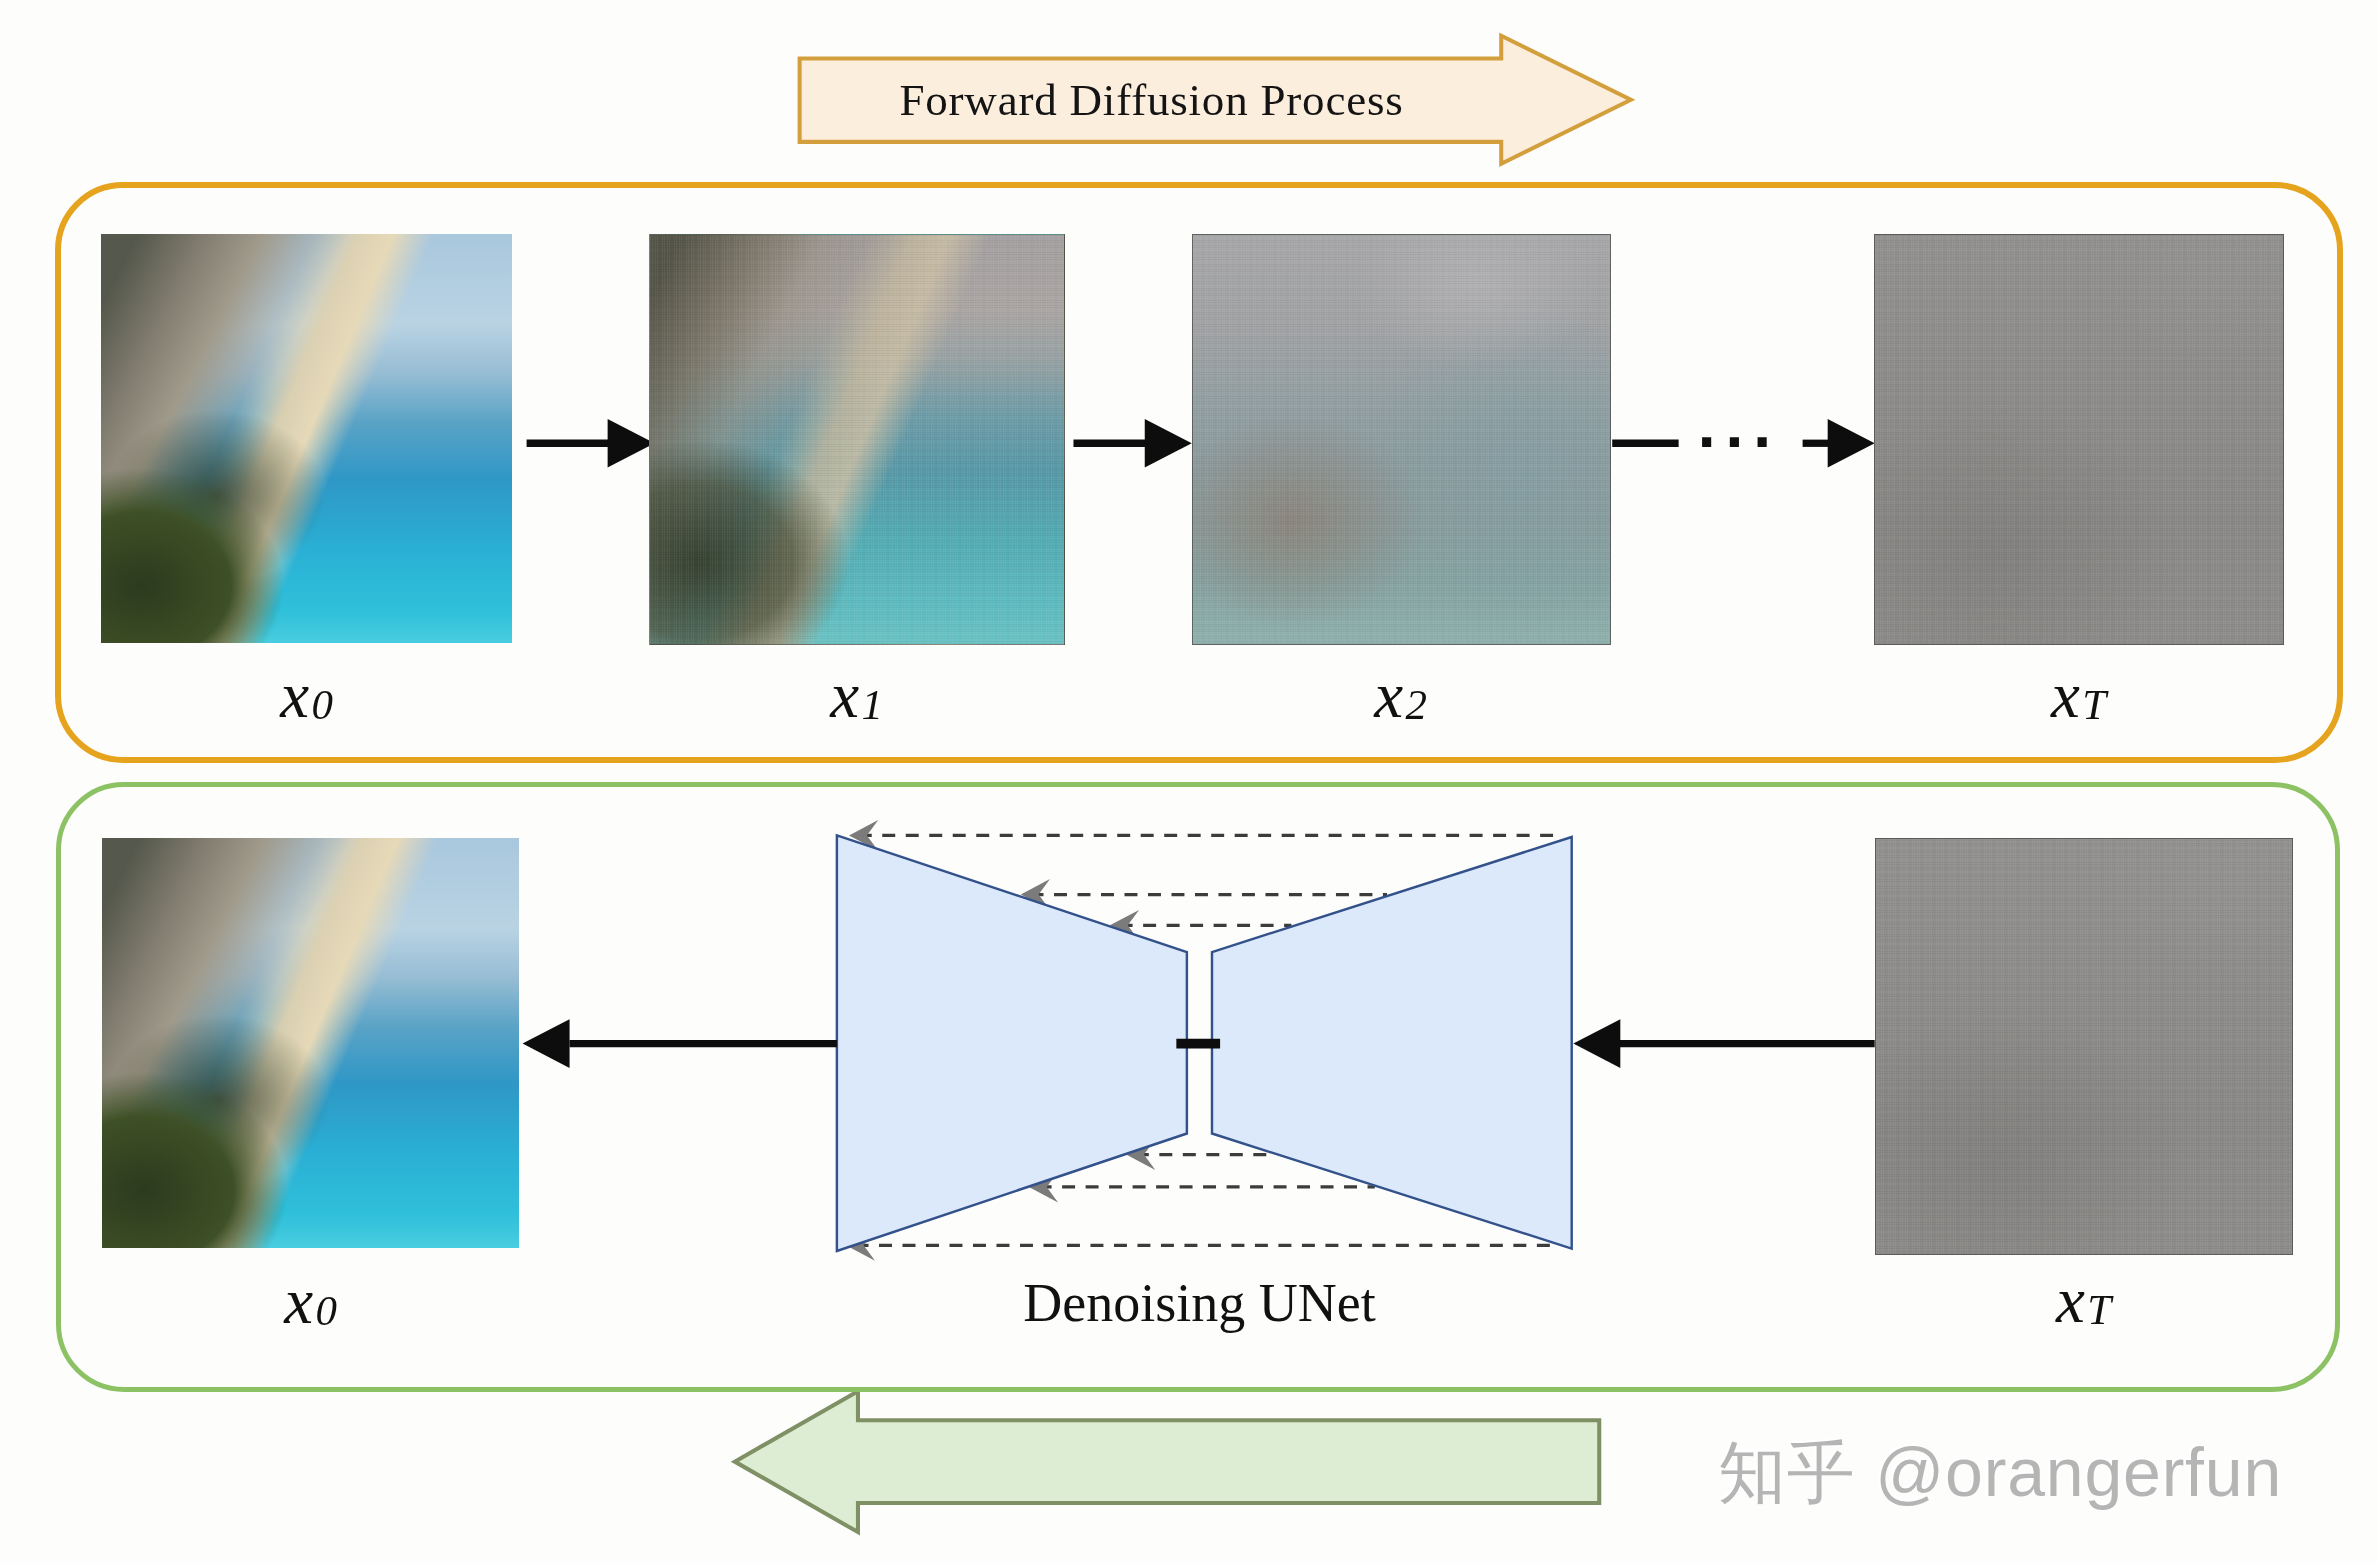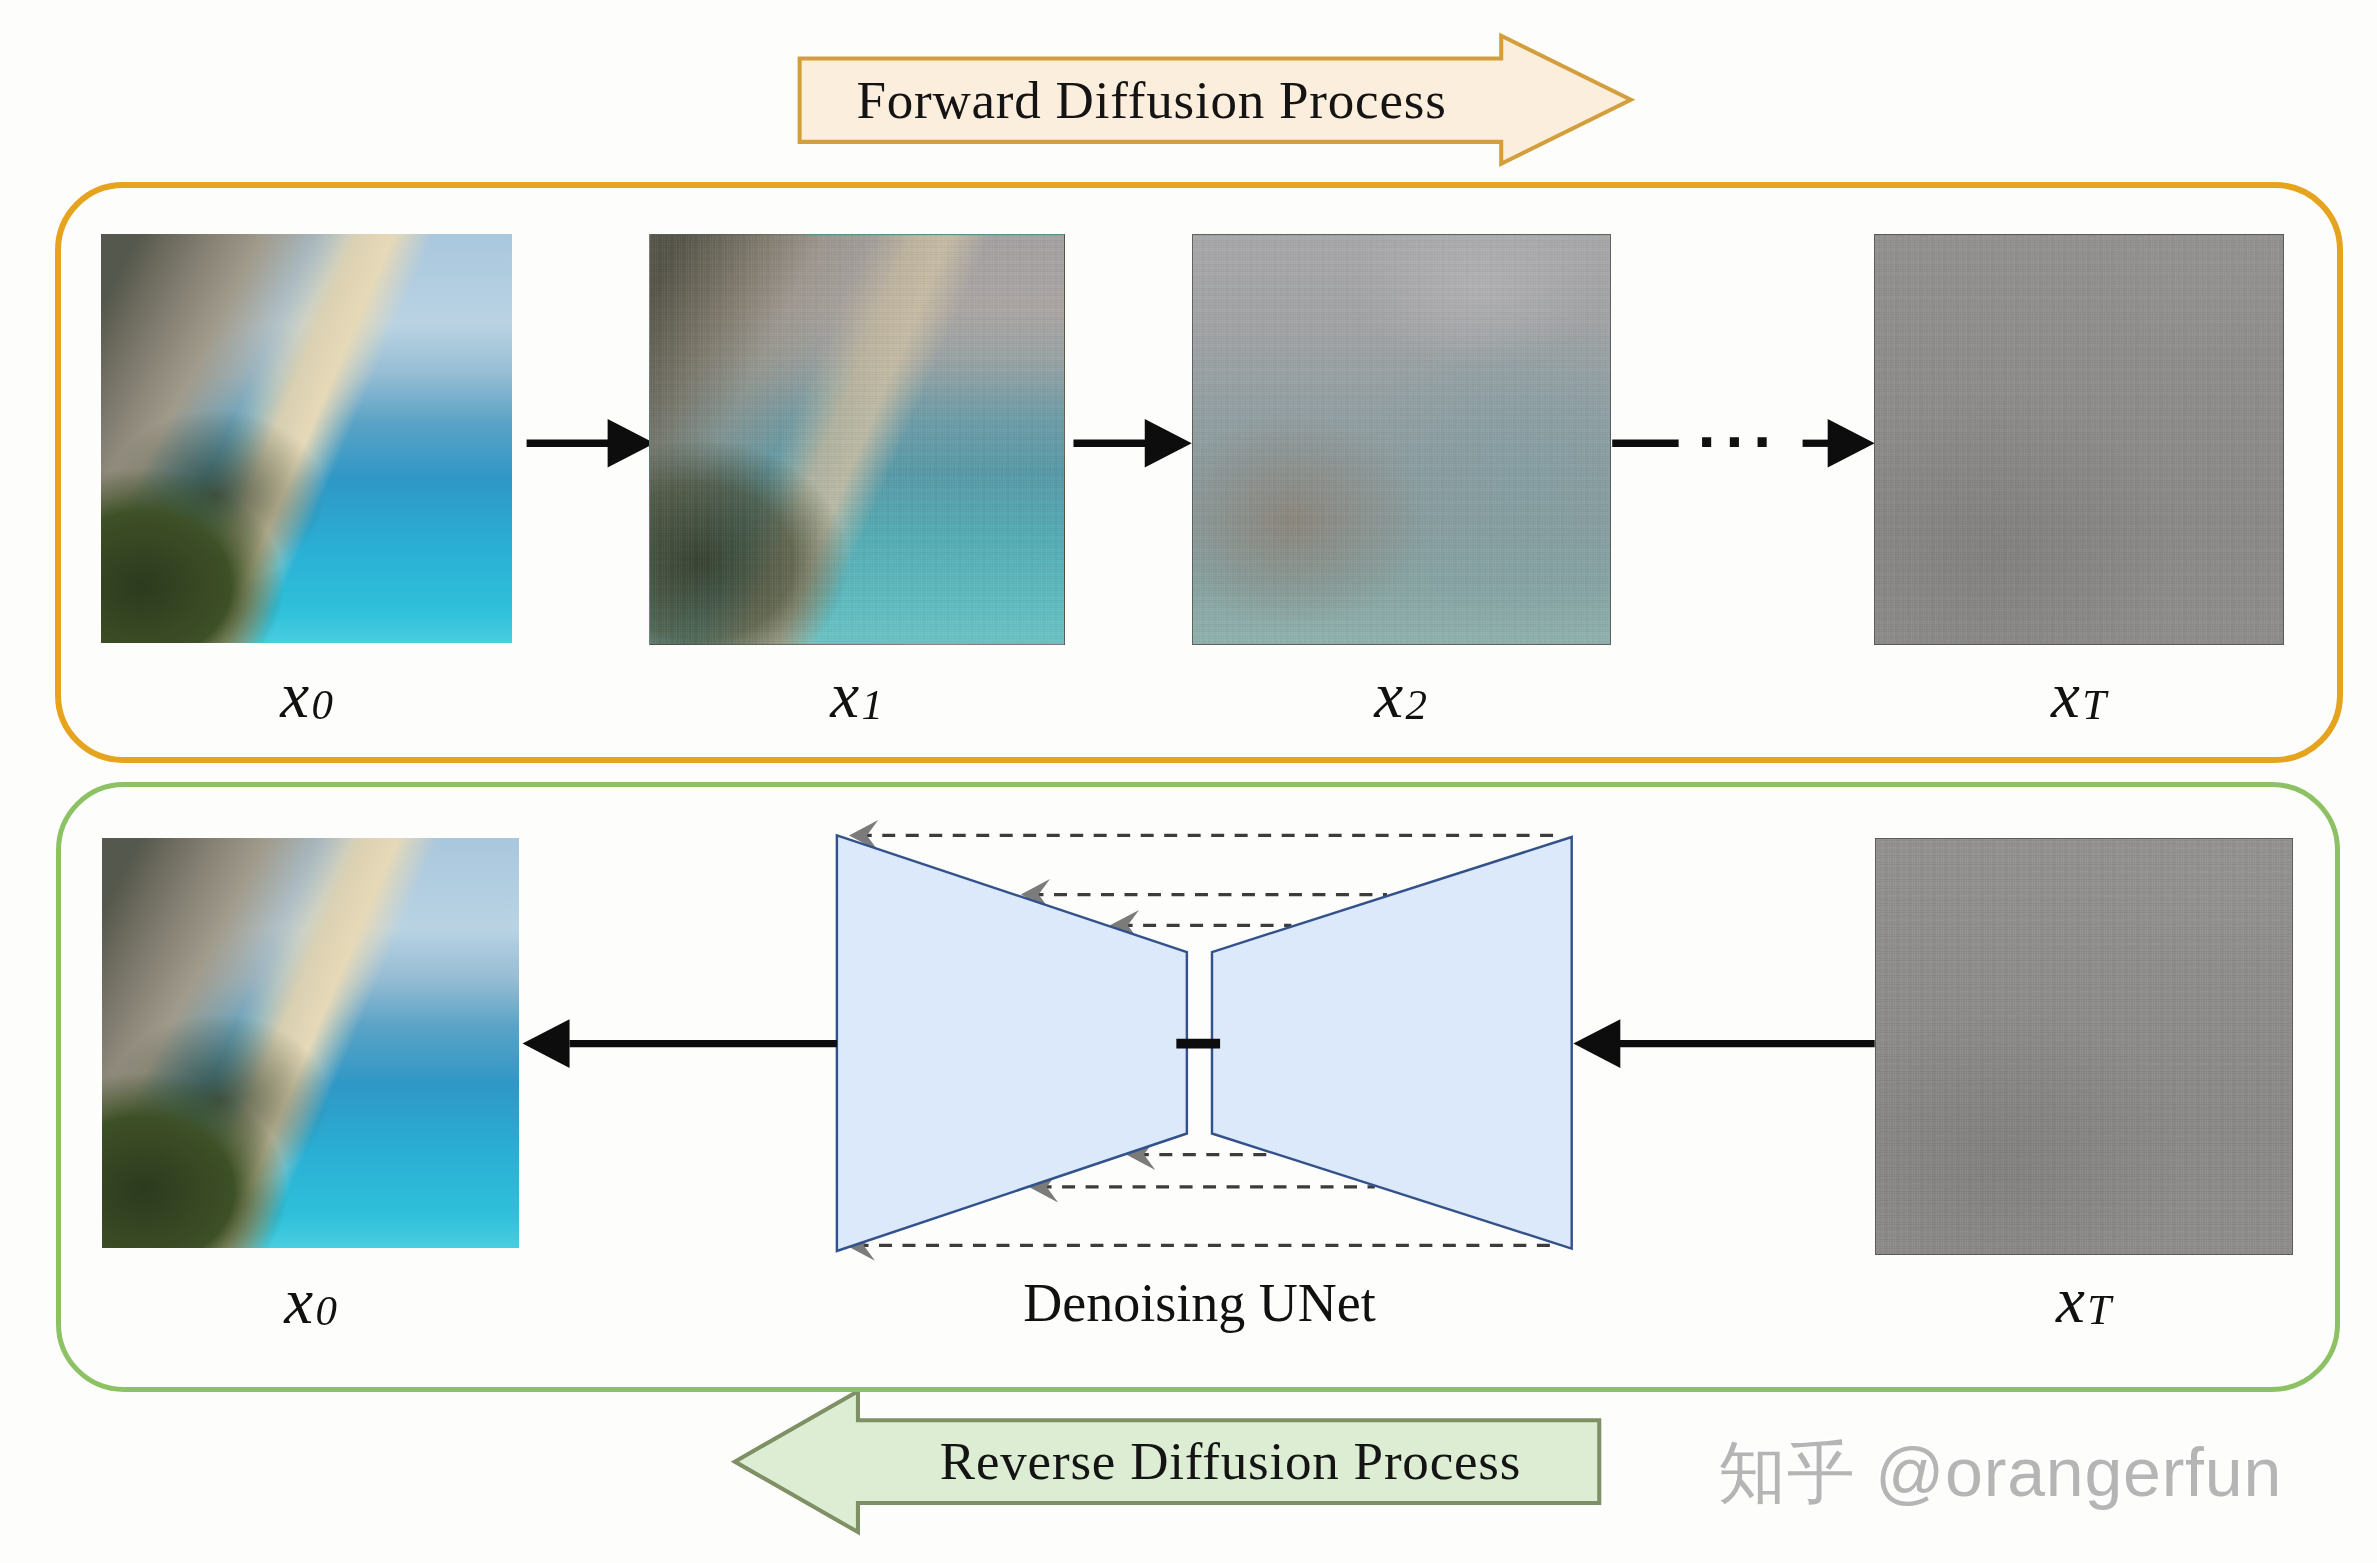--- a/index.html
+++ b/index.html
@@ -13,21 +13,21 @@
   .canvas{position:relative;width:2377px;height:1563px;background:var(--page_bg);overflow:hidden;}
   svg.overlay{position:absolute;left:0;top:0;width:2377px;height:1563px;}
 
   
   .stage-box{position:absolute;border-radius:68px;background:transparent;}
   .box-forward{left:55px;top:182px;width:2276px;height:569px;border:6.5px solid var(--forward_box_border);}
   .box-reverse{left:56px;top:782px;width:2274px;height:600px;border:5.7px solid var(--reverse_box_border);}
 
   
   .banner-text{position:absolute;display:flex;align-items:center;justify-content:center;
-    font-size:53px;color:#141414;letter-spacing:0.8px;white-space:nowrap;}
+    font-size:45px;color:#141414;letter-spacing:0.8px;white-space:nowrap;}
   .fwd-text{left:802px;top:57px;width:699px;height:85px;}
   .rev-text{left:861px;top:1419px;width:739px;height:84px;}
 
   
   .tile{position:absolute;overflow:hidden;}
   .tile.noise-edge{border:1.6px solid rgba(75,75,72,.75);}
   .tile.soft-edge{border:0.8px solid rgba(80,80,70,.45);}
   .tile .grain{position:absolute;inset:0;
     background:
       repeating-linear-gradient(0deg, rgba(0,0,0,.045) 0 0.8px, rgba(0,0,0,0) 0.8px 2.4px),
@@ -125,21 +125,20 @@
       <line class="flow-thick" x1="1452" y1="1288" x2="1506" y2="1288"></line>
       <line class="flow" x1="1033" y1="1288" x2="703" y2="1288"></line>
       <polygon class="head" points="703,1258 645,1288 703,1318"></polygon>
     </g>
   </svg>
 
   <div class="stage-box box-forward"></div>
   <div class="stage-box box-reverse"></div>
 
   <div class="banner-text fwd-text">Forward Diffusion Process</div>
-  <div class="banner-text rev-text">Reverse Diffusion Process</div>
 
   <div class="tile img-x0" style="left:101px;top:234px;width:411px;height:409px;"></div>
   <div class="tile img-x1 soft-edge" style="left:649px;top:234px;width:414px;height:409px;">
       <div class="grain"></div>
     </div>
   <div class="tile img-x2 noise-edge" style="left:1192px;top:234px;width:417px;height:409px;">
       <div class="grain"></div>
     </div>
   <div class="tile img-xT noise-edge" style="left:1874px;top:234px;width:408px;height:409px;">
       <div class="grain"></div>

